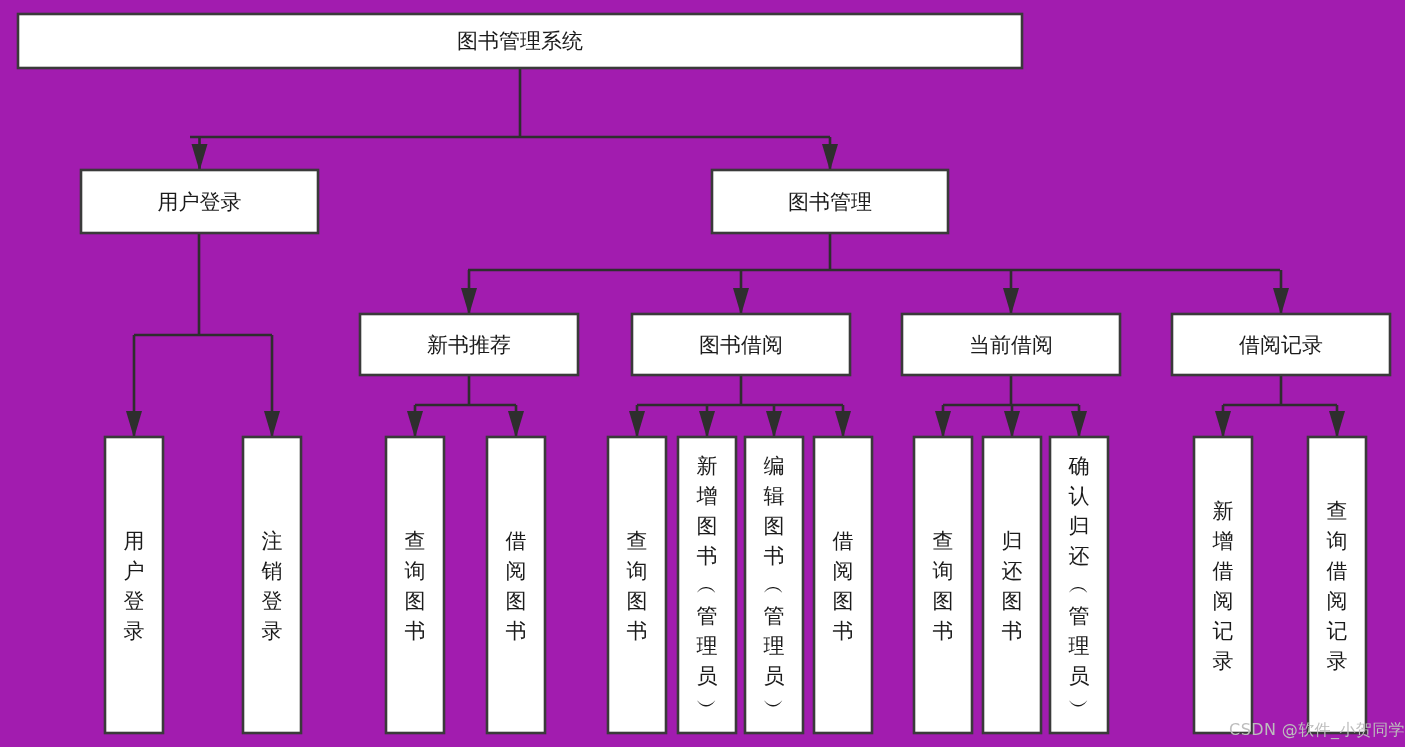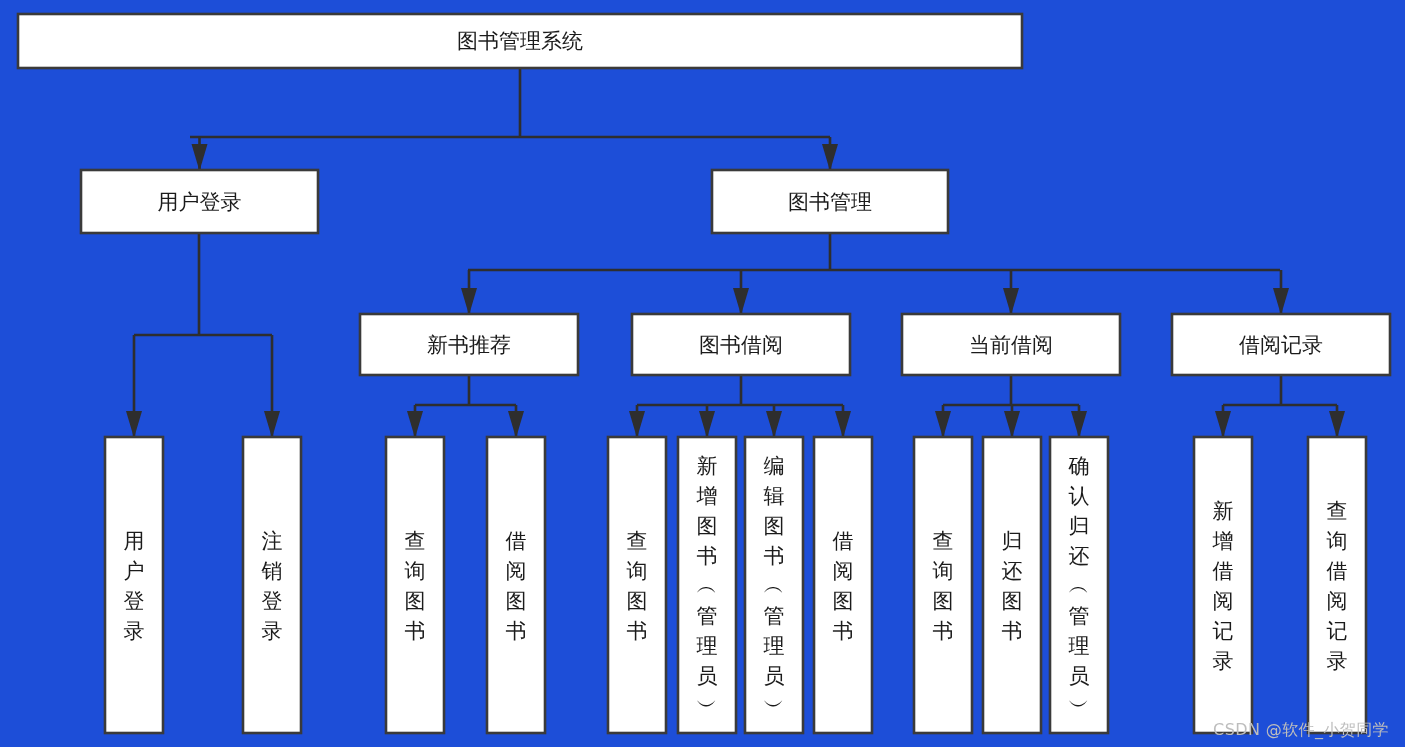--- a/index.html
+++ b/index.html
@@ -4,21 +4,21 @@
 <style>
   html, body {
     margin: 0;
     padding: 0;
     background: #ffffff;
   }
   #page {
     position: relative;
     width: 1405px;
     height: 747px;
-    background: #1d4ed8;
+    background: #a21caf;
     font-family: "DejaVu Sans", "Liberation Sans", sans-serif;
     overflow: hidden;
   }
   #diagram-svg {
     position: absolute;
     left: 0;
     top: 0;
     width: 1405px;
     height: 747px;
   }
@@ -44,21 +44,21 @@
     stroke: #2e2e2e;
     stroke-width: 2.6;
     fill: none;
   }
   .arrow-head {
     fill: #2e2e2e;
     stroke: none;
   }
   .watermark {
     position: absolute;
-    right: 16px;
+    right: 0;
     bottom: 6px;
     font-family: "DejaVu Sans", "Liberation Sans", sans-serif;
     font-size: 16px;
     color: #bdbdbd;
     letter-spacing: 0.4px;
     white-space: nowrap;
     user-select: none;
   }
 </style>
 </head>

